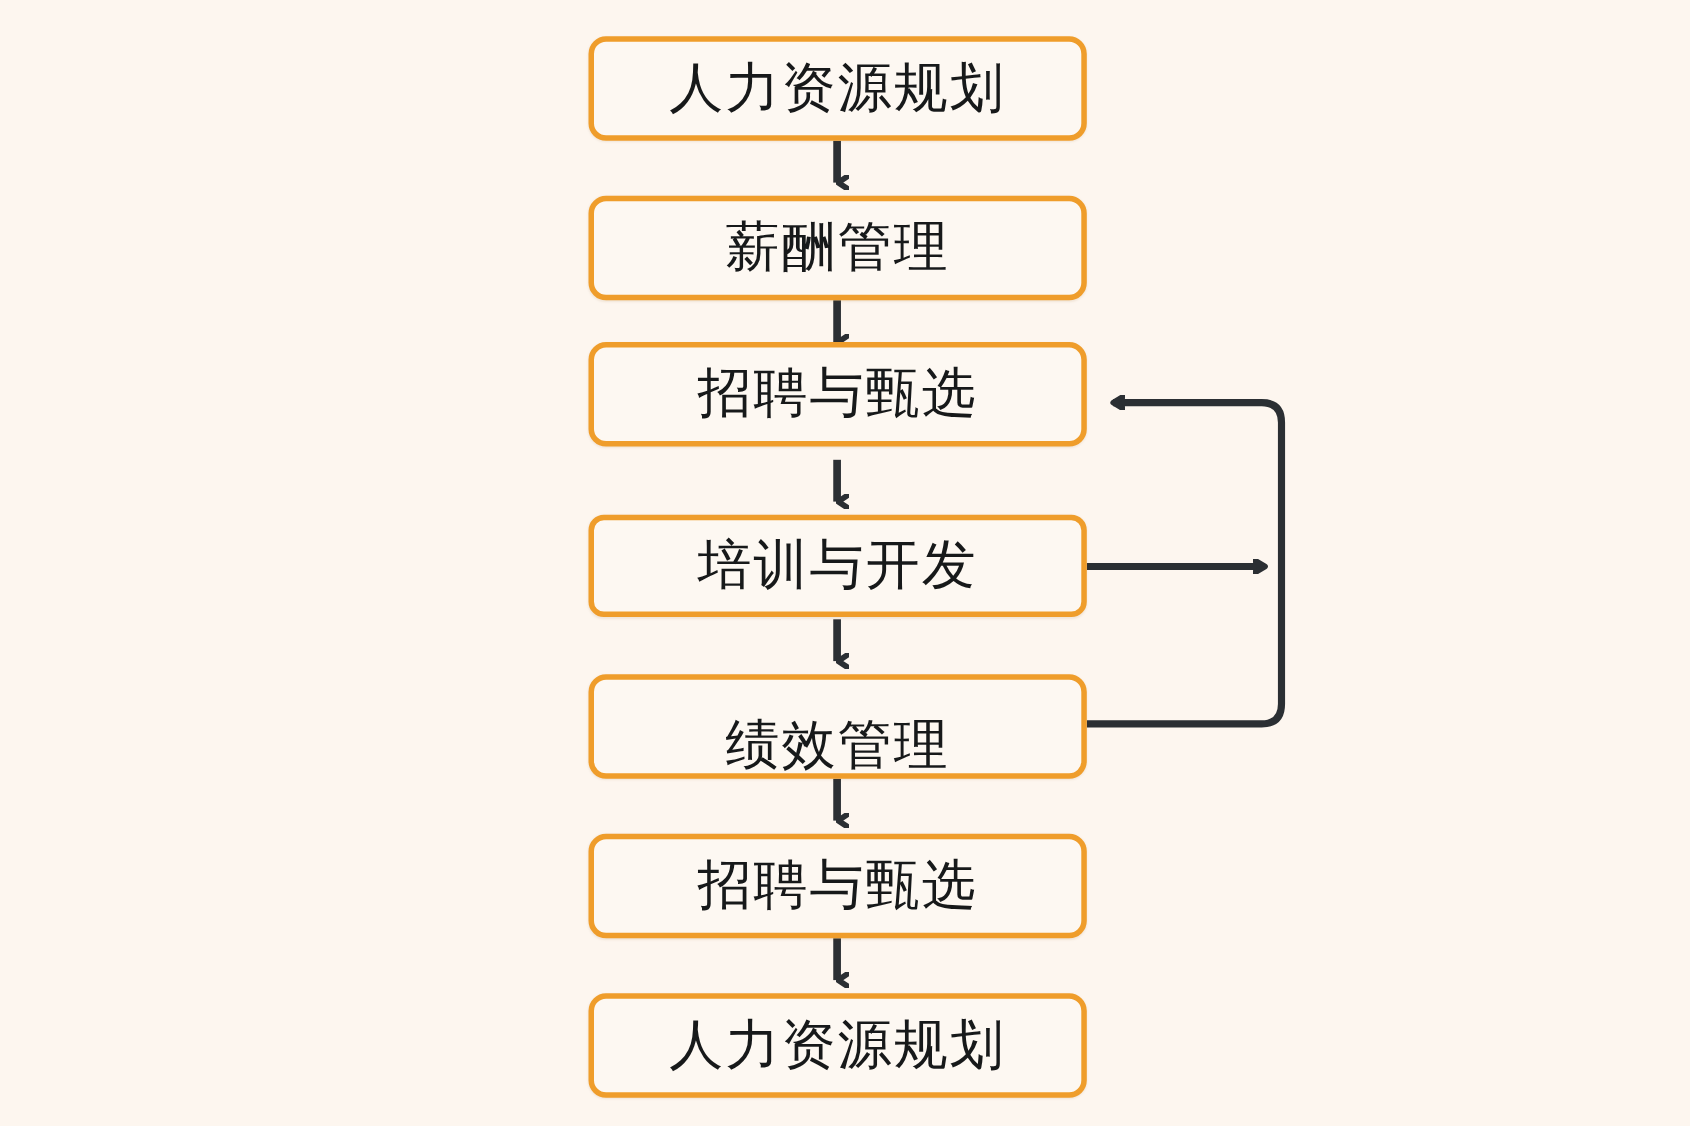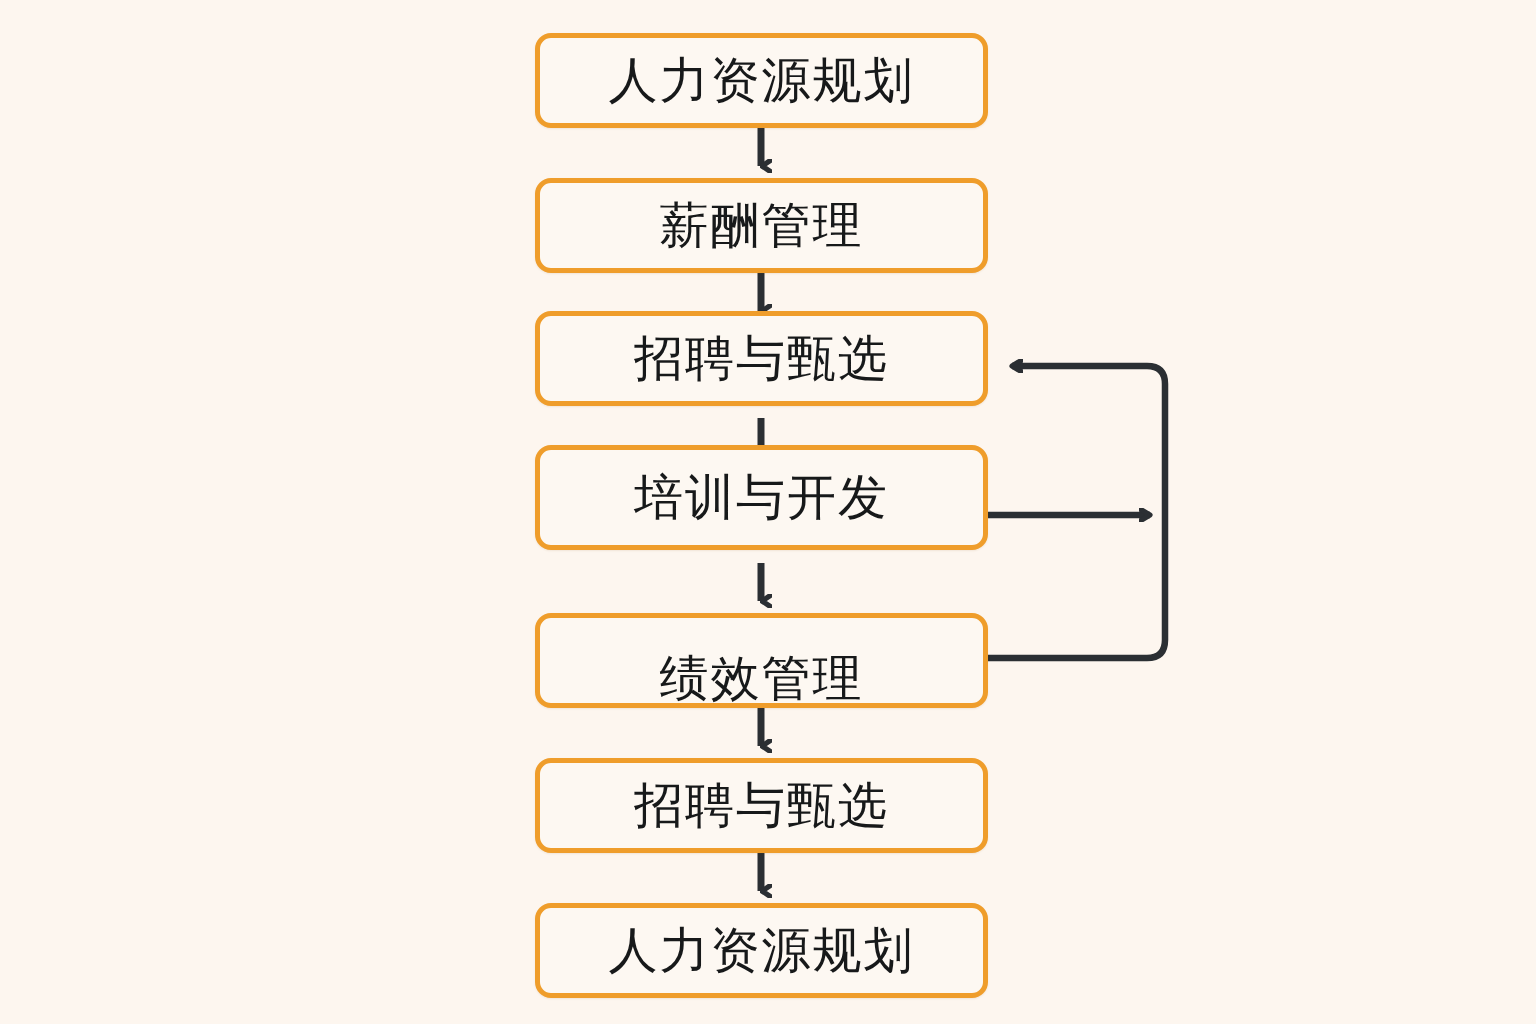--- a/index.html
+++ b/index.html
@@ -86,21 +86,21 @@
   </div>
 
   <div class="node" style="left:535px; top:178px; width:453px; height:95px;">
     <span class="node-label">薪酬管理</span>
   </div>
 
   <div class="node" style="left:535px; top:311px; width:453px; height:95px;">
     <span class="node-label">招聘与甄选</span>
   </div>
 
-  <div class="node" style="left:535px; top:445px; width:453px; height:105px;">
+  <div class="node" style="left:535px; top:468px; width:453px; height:93px;border-radius:14px;">
     <span class="node-label">培训与开发</span>
   </div>
 
   <div class="node" style="left:535px; top:613px; width:453px; height:95px;align-items:flex-end;">
     <span class="node-label">绩效管理</span>
   </div>
 
   <div class="node" style="left:535px; top:758px; width:453px; height:95px;">
     <span class="node-label">招聘与甄选</span>
   </div>

